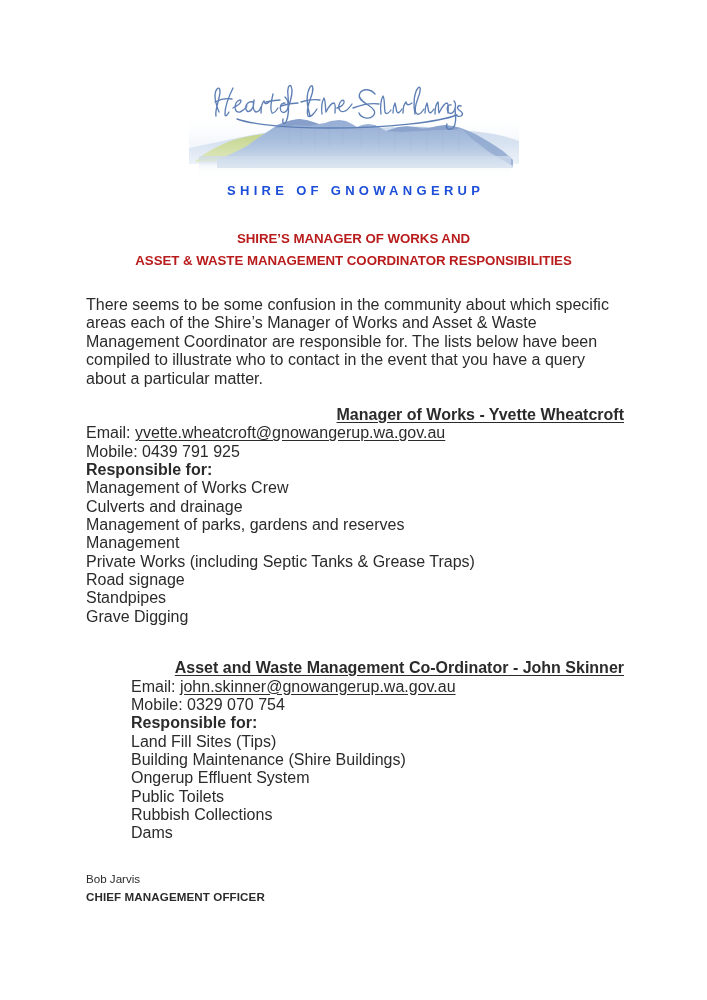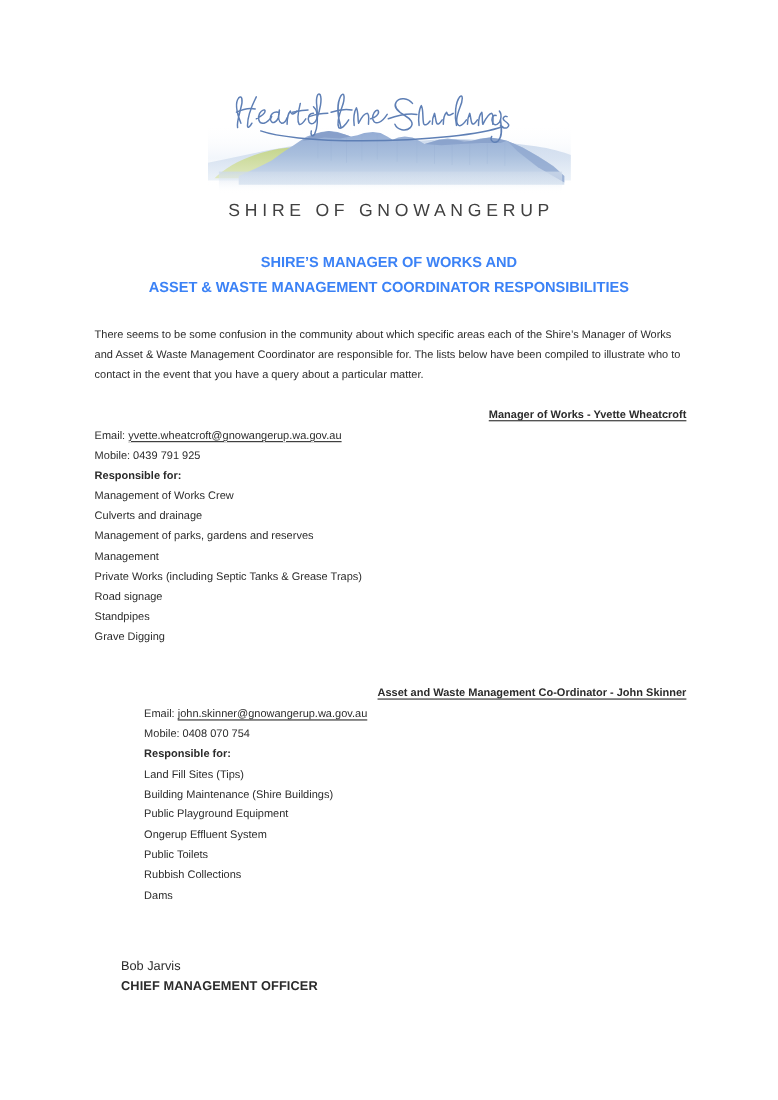--- a/index.html
+++ b/index.html
@@ -36,50 +36,50 @@
   }
   .logo-art {
     display: block;
     margin: 0 auto;
     width: 330px;
     height: 110px;
   }
   .shire-name {
     margin-top: 2px;
     font-family: "Liberation Sans", sans-serif;
-    font-size: 16px;
-    font-weight: 400;
+    font-size: 13px;
+    font-weight: 700;
     letter-spacing: 4.3px;
-    color: #404040;
+    color: #1d4ed8;
     text-indent: 4.3px;
     line-height: 1;
   }
 
   
   .doc-title {
     position: absolute;
     top: 228px;
     left: 0;
     width: 707px;
     text-align: center;
     font-size: 13.3px;
     font-weight: 700;
     line-height: 22px;
-    color: #3b82f6;
+    color: #b91c1c;
     letter-spacing: -0.05px;
   }
   .doc-title .tline { display: block; }
 
   
   .content {
     position: absolute;
     top: 296px;
     left: 86px;
     width: 538px;
-    font-size: 10px;
+    font-size: 16px;
     line-height: 18.35px;
     color: #2b2b2b;
   }
 
   .intro {
     margin: 0 0 18px 0;
     text-align: left;
     line-height: 18.4px;
   }
 
@@ -120,21 +120,20 @@
 
   
   .signature {
     position: absolute;
     top: 870px;
     left: 86px;
     width: 400px;
     font-size: 11.6px;
     line-height: 18.35px;
     color: #2b2b2b;
-    margin-left: 24px;
   }
   .sig-name { margin: 0; }
   .sig-role { margin: 0; font-weight: 700; letter-spacing: 0.1px; }
 </style>
 </head>
 <body>
 
 <div class="page">
 
   <div class="logo-block">
@@ -286,26 +285,25 @@
         <li>Private Works (including Septic Tanks &amp; Grease Traps)</li>
         <li>Road signage</li>
         <li>Standpipes</li>
         <li>Grave Digging</li>
       </ul>
     </div>
 
     <div class="section">
       <p class="section-heading">Asset and Waste Management Co-Ordinator - John Skinner</p>
       <p class="contact-line"><span>Email: </span><a class="email-link" href="#">john.skinner@gnowangerup.wa.gov.au</a></p>
-      <p class="contact-line">Mobile: 0408 070 754</p>
+      <p class="contact-line">Mobile: 0329 070 754</p>
       <p class="responsible-label">Responsible for:</p>
       <ul class="resp-list">
         <li>Land Fill Sites (Tips)</li>
         <li>Building Maintenance (Shire Buildings)</li>
-        <li>Public Playground Equipment</li>
         <li>Ongerup Effluent System</li>
         <li>Public Toilets</li>
         <li>Rubbish Collections</li>
         <li>Dams</li>
       </ul>
     </div>
 
   </div>
 
   <div class="signature">

